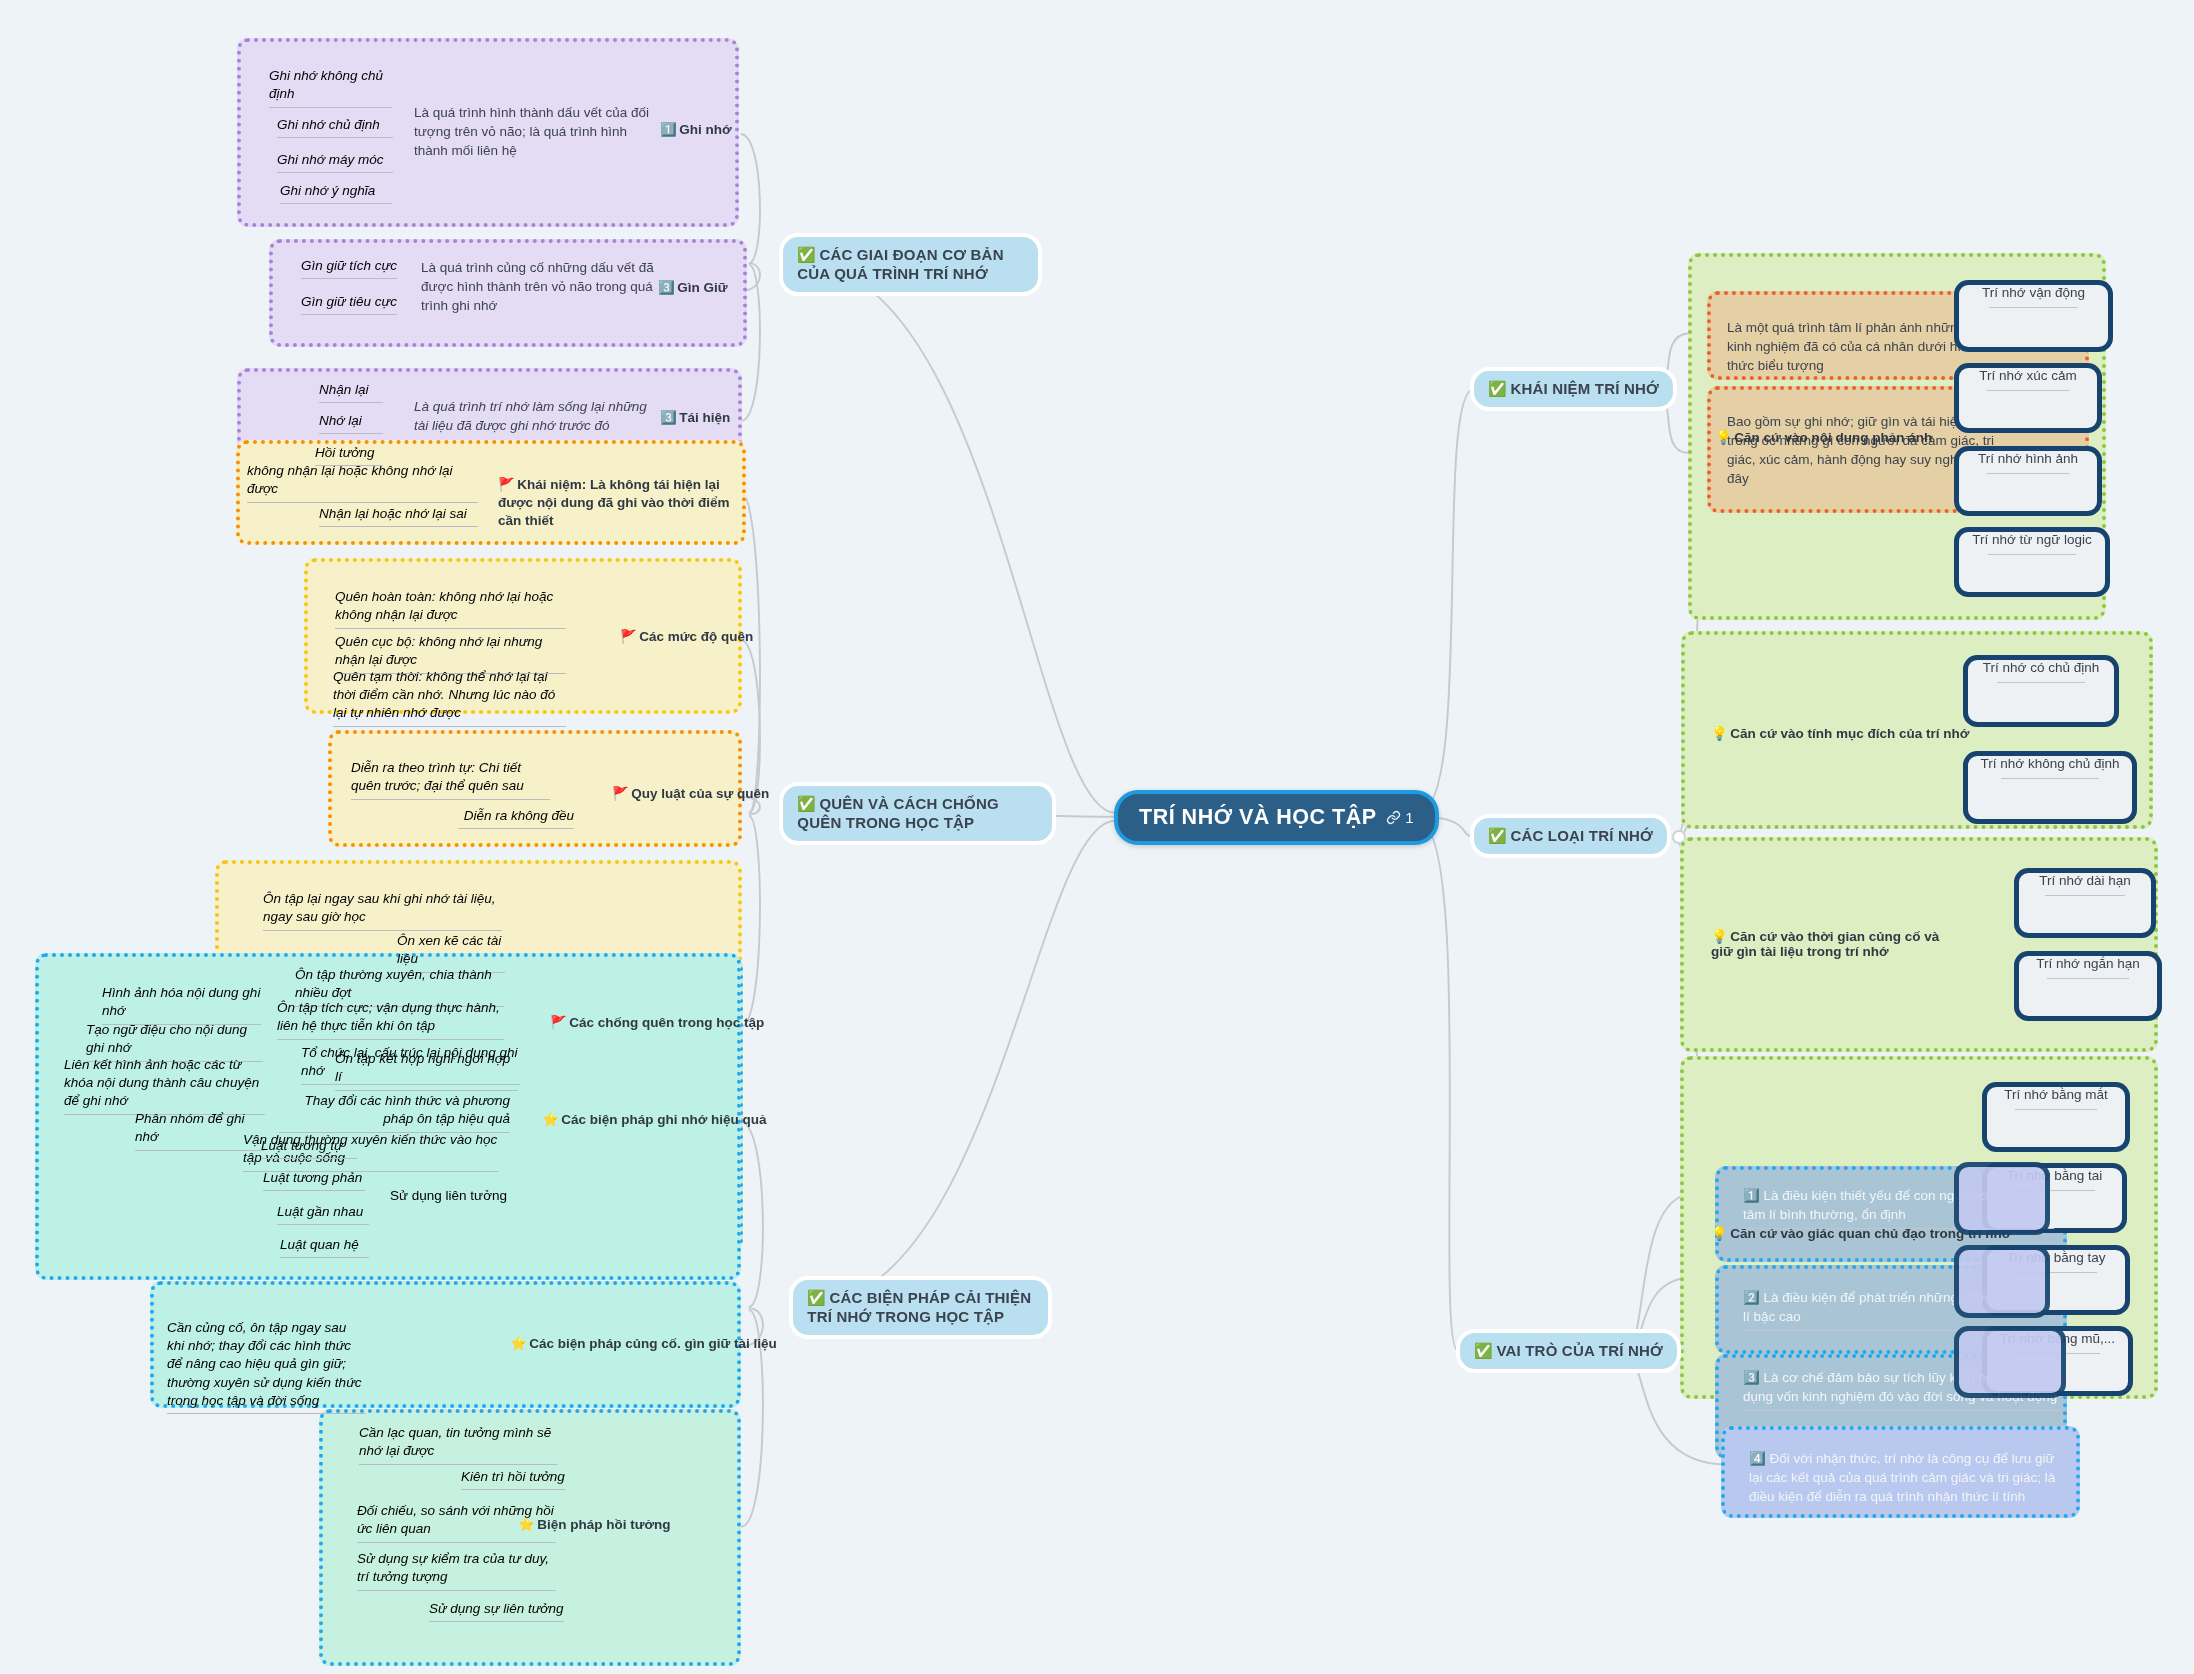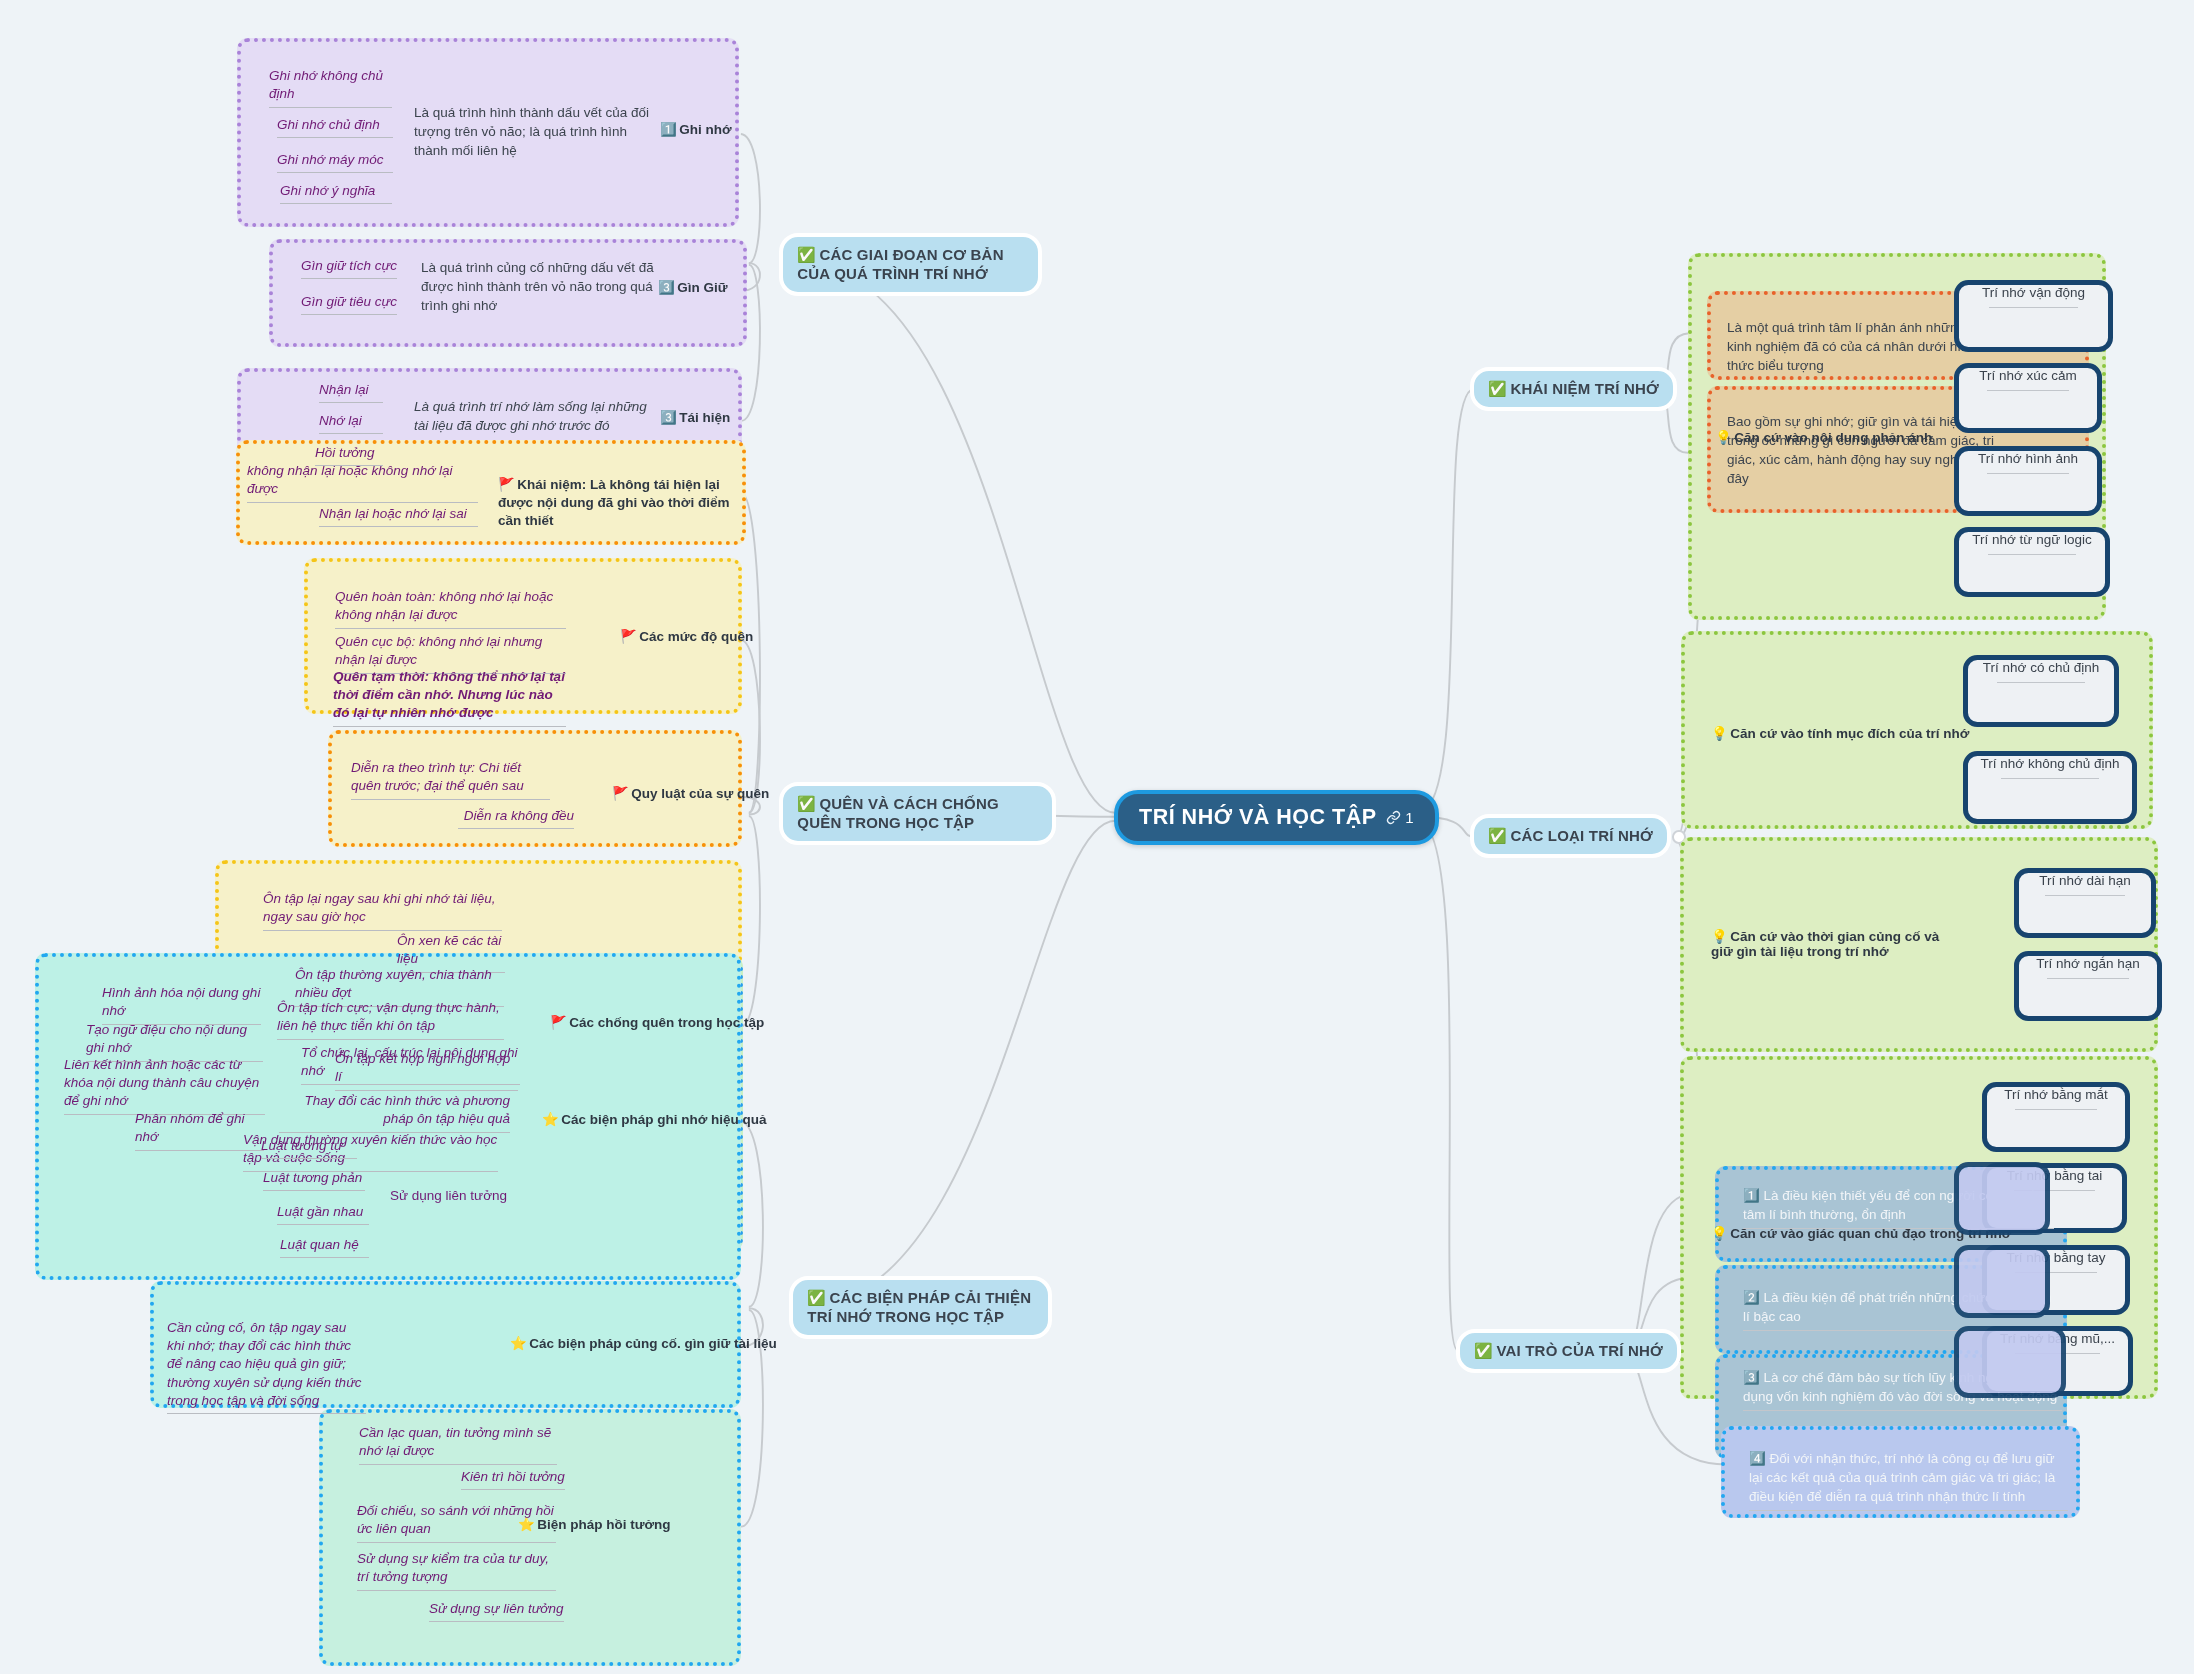--- a/index.html
+++ b/index.html
@@ -31,21 +31,21 @@
   .f-tan    { background:#e5cfa4; border-color:#e8622a; }
   .f-blue   { background:#b9c8ee; border-color:#22a7f0; }
   .f-steel  { background:#a9c4d4; border-color:#22a7f0; }
 
   
   .node { position:absolute; color:#3e4650; }
   .leaf {
     font-style: italic;
     font-size: 13.5px;
     line-height: 1.35;
-    color:#701a75;
+    color:#000000;
     border-bottom: 1.2px solid #b9bcc2;
     padding-bottom: 3.2px;
   }
   .topic {
     font-weight: bold;
     font-size: 13.5px;
     color:#2f3843;
     white-space: nowrap;
   }
   .topic .em { font-style: normal; margin-right:2.4px; }
@@ -333,21 +333,21 @@
     <span class="em">🚩</span><span>Khái niệm: Là không tái hiện lại được nội dung đã ghi vào thời điểm cần thiết</span>
   </div>
   <div class="node leaf" style="left:247px;top:462px;width:231px;">không nhận lại hoặc không nhớ lại được</div>
   <div class="node leaf" style="left:319px;top:505px;width:159px;">Nhận lại hoặc nhớ lại sai</div>
 
   <div class="node topic" style="left:620px;top:628px;">
     <span class="em">🚩</span><span>Các mức độ quên</span>
   </div>
   <div class="node leaf" style="left:335px;top:588px;width:231px;">Quên hoàn toàn: không nhớ lại hoặc không nhận lại được</div>
   <div class="node leaf" style="left:335px;top:633px;width:231px;">Quên cục bộ: không nhớ lại nhưng nhận lại được</div>
-  <div class="node leaf" style="left:333px;top:668px;width:233px;font-weight:bold;">Quên tạm thời: không thể nhớ lại tại thời điểm cần nhớ. Nhưng lúc nào đó lại tự nhiên nhớ được</div>
+  <div class="node leaf" style="left:333px;top:668px;width:233px;">Quên tạm thời: không thể nhớ lại tại thời điểm cần nhớ. Nhưng lúc nào đó lại tự nhiên nhớ được</div>
 
   <div class="node topic" style="left:612px;top:785px;">
     <span class="em">🚩</span><span>Quy luật của sự quên</span>
   </div>
   <div class="node leaf" style="left:351px;top:759px;width:199px;">Diễn ra theo trình tự: Chi tiết quên trước; đại thể quên sau</div>
   <div class="node leaf" style="left:458px;top:807px;width:116px;text-align:right;">Diễn ra không đều</div>
 
   <div class="node topic" style="left:550px;top:1014px;">
     <span class="em">🚩</span><span>Các chống quên trong học tập</span>
   </div>

